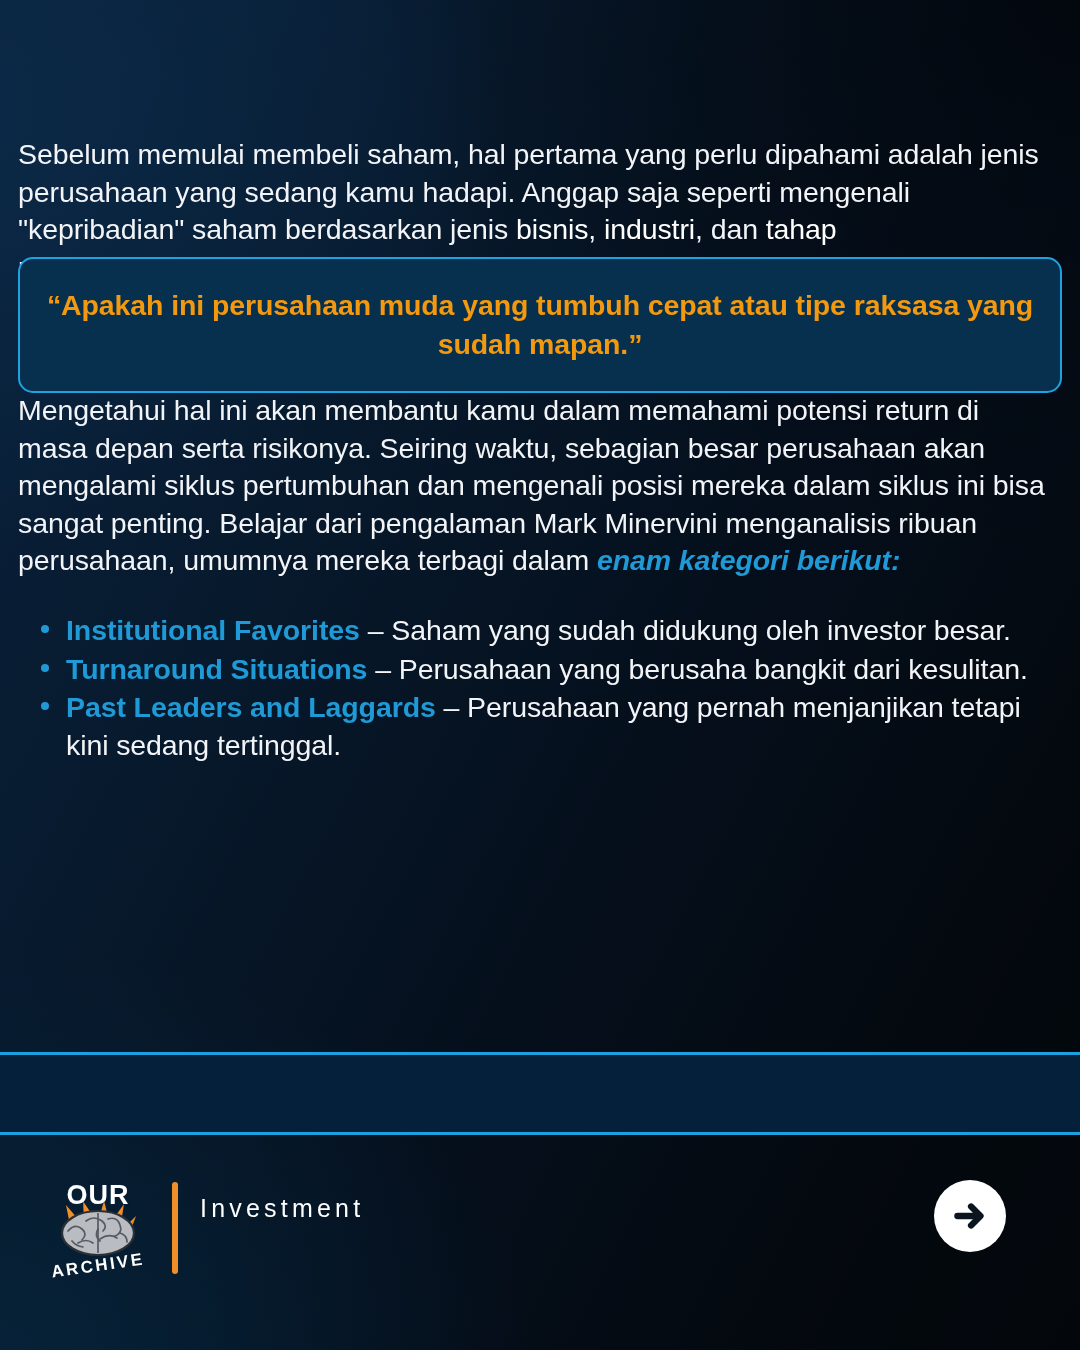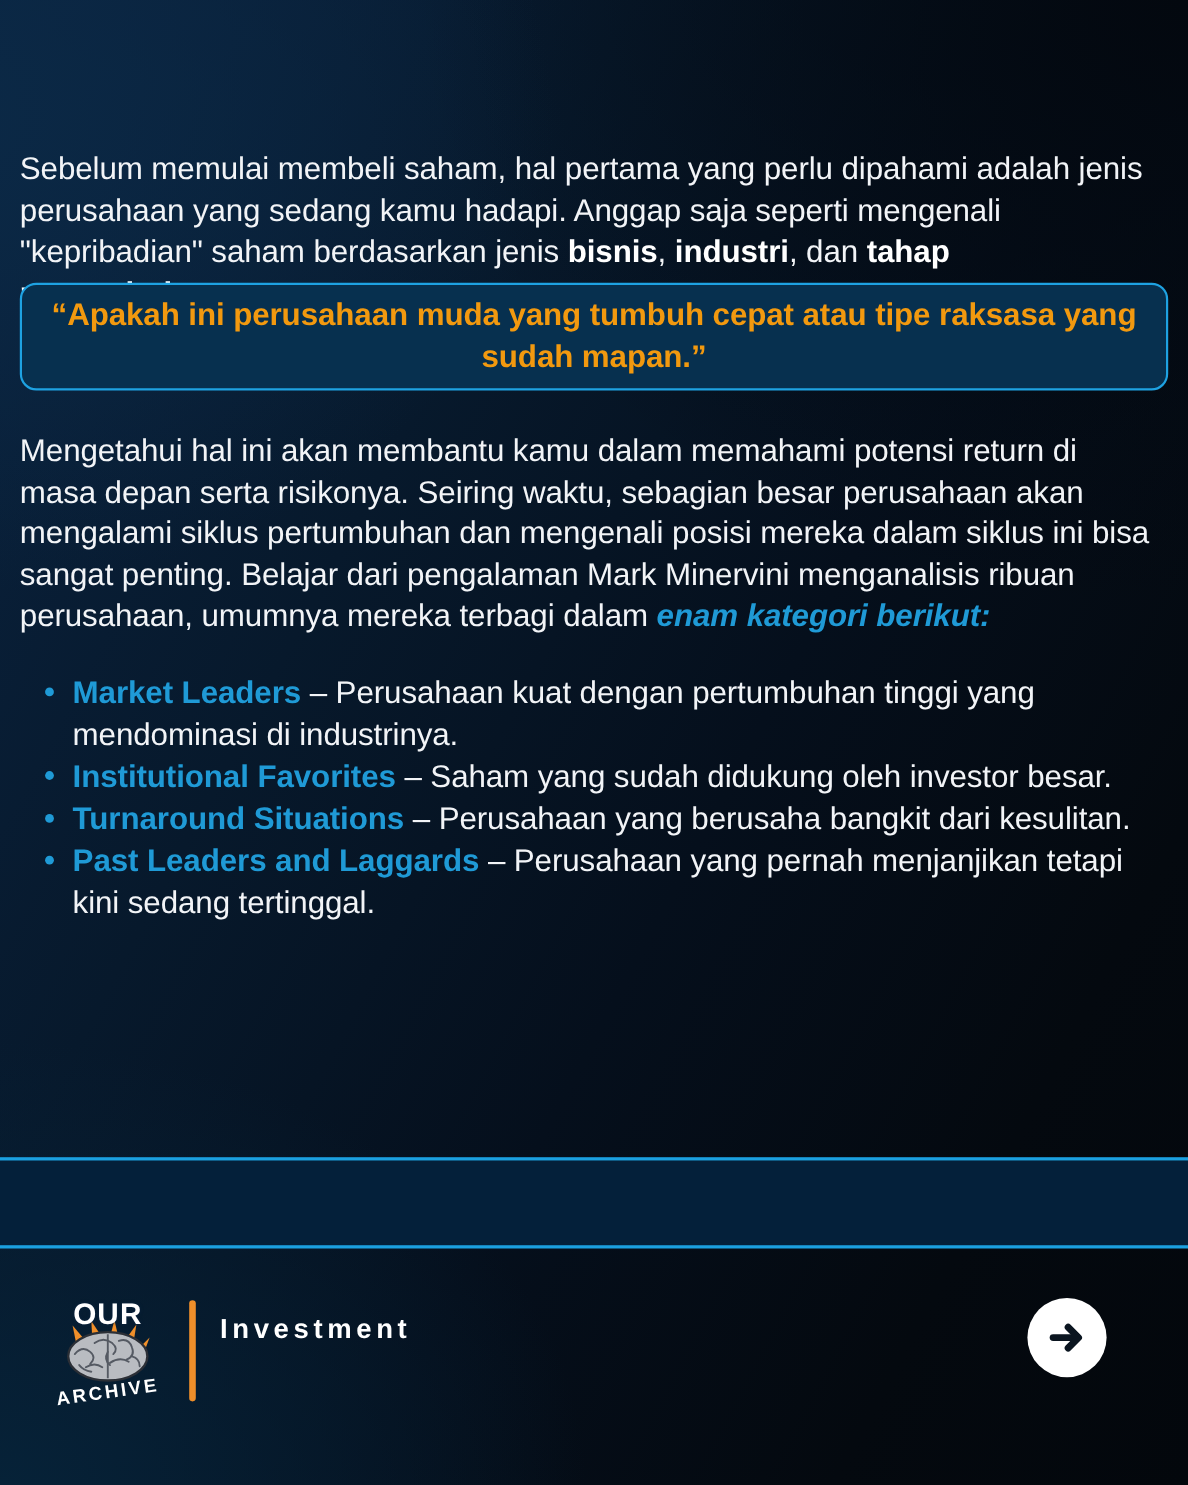--- a/index.html
+++ b/index.html
@@ -21,31 +21,31 @@
   }
   .content { position:absolute; left:0; top:0; width:1080px; }
 
   
   .para {
     color:#f2f4f7;
     font-size:28.5px;
     line-height:37.5px;
     letter-spacing:-0.1px;
   }
-  .para b { font-weight:bold; color:#ffffff; }
+  .para b { font-weight:normal; color:#ffffff; }
   .accent-blue { color:#1f9ad6; font-weight:bold;font-style:italic; }
 
   #intro { position:absolute; left:18px; top:136px; width:1045px; }
   #second { position:absolute; left:18px; top:392px; width:1030px; }
 
   
   .quote-box {
     position:absolute;
     left:18px; top:257px;
-    width:1044px; height:98px;
+    width:1044px; height:136px;
     border:2px solid #1ea2e2;
     border-radius:15px;
     background:#07304f;
     display:flex; align-items:center; justify-content:center;
     padding:16px 26px;
   }
   .quote-text {
     color:#f2990f;
     font-weight:bold;
     font-size:28.5px;
@@ -121,21 +121,21 @@
 
   .divider-bar {
     position:absolute; left:172px; top:22px;
     width:6px; height:92px;
     background:#ef8f2a;
     border-radius:3px;
   }
   .series-text {
     position:absolute; left:200px; top:28px;
     color:#ffffff;
-    font-weight:bold;
+    font-weight:normal;
     font-size:25px;
     line-height:41px;
     letter-spacing:4.2px;
   }
 
   .next-btn {
     position:absolute; left:934px; top:20px;
     width:72px; height:72px;
     border-radius:50%;
     background:#ffffff;
@@ -151,24 +151,20 @@
     <p class="para" id="intro"><span>Sebelum memulai membeli saham, hal pertama yang perlu dipahami adalah jenis perusahaan yang sedang kamu hadapi. Anggap saja seperti mengenali "kepribadian" saham berdasarkan jenis </span><b>bisnis</b><span>, </span><b>industri</b><span>, dan </span><b>tahap pertumbuhannya</b><span>.</span></p>
 
     <div class="quote-box">
       <div class="quote-text">“Apakah ini perusahaan muda yang tumbuh cepat atau tipe raksasa yang sudah mapan.”</div>
     </div>
 
     <p class="para" id="second"><span>Mengetahui hal ini akan membantu kamu dalam memahami potensi return di masa depan serta risikonya. Seiring waktu, sebagian besar perusahaan akan mengalami siklus pertumbuhan dan mengenali posisi mereka dalam siklus ini bisa sangat penting. Belajar dari pengalaman Mark Minervini menganalisis ribuan perusahaan, umumnya mereka terbagi dalam </span><span class="accent-blue">enam kategori berikut:</span></p>
 
     <div class="bullets">
 
-      <div class="bullet">
-        <span class="dot"></span>
-        <span class="term">Market Leaders</span><span class="dash"> – </span><span>Perusahaan kuat dengan pertumbuhan tinggi yang mendominasi di industrinya.</span>
-      </div>
 
 
       <div class="bullet">
         <span class="dot"></span>
         <span class="term">Institutional Favorites</span><span class="dash"> – </span><span>Saham yang sudah didukung oleh investor besar.</span>
       </div>
 
       <div class="bullet">
         <span class="dot"></span>
         <span class="term">Turnaround Situations</span><span class="dash"> – </span><span>Perusahaan yang berusaha bangkit dari kesulitan.</span>

